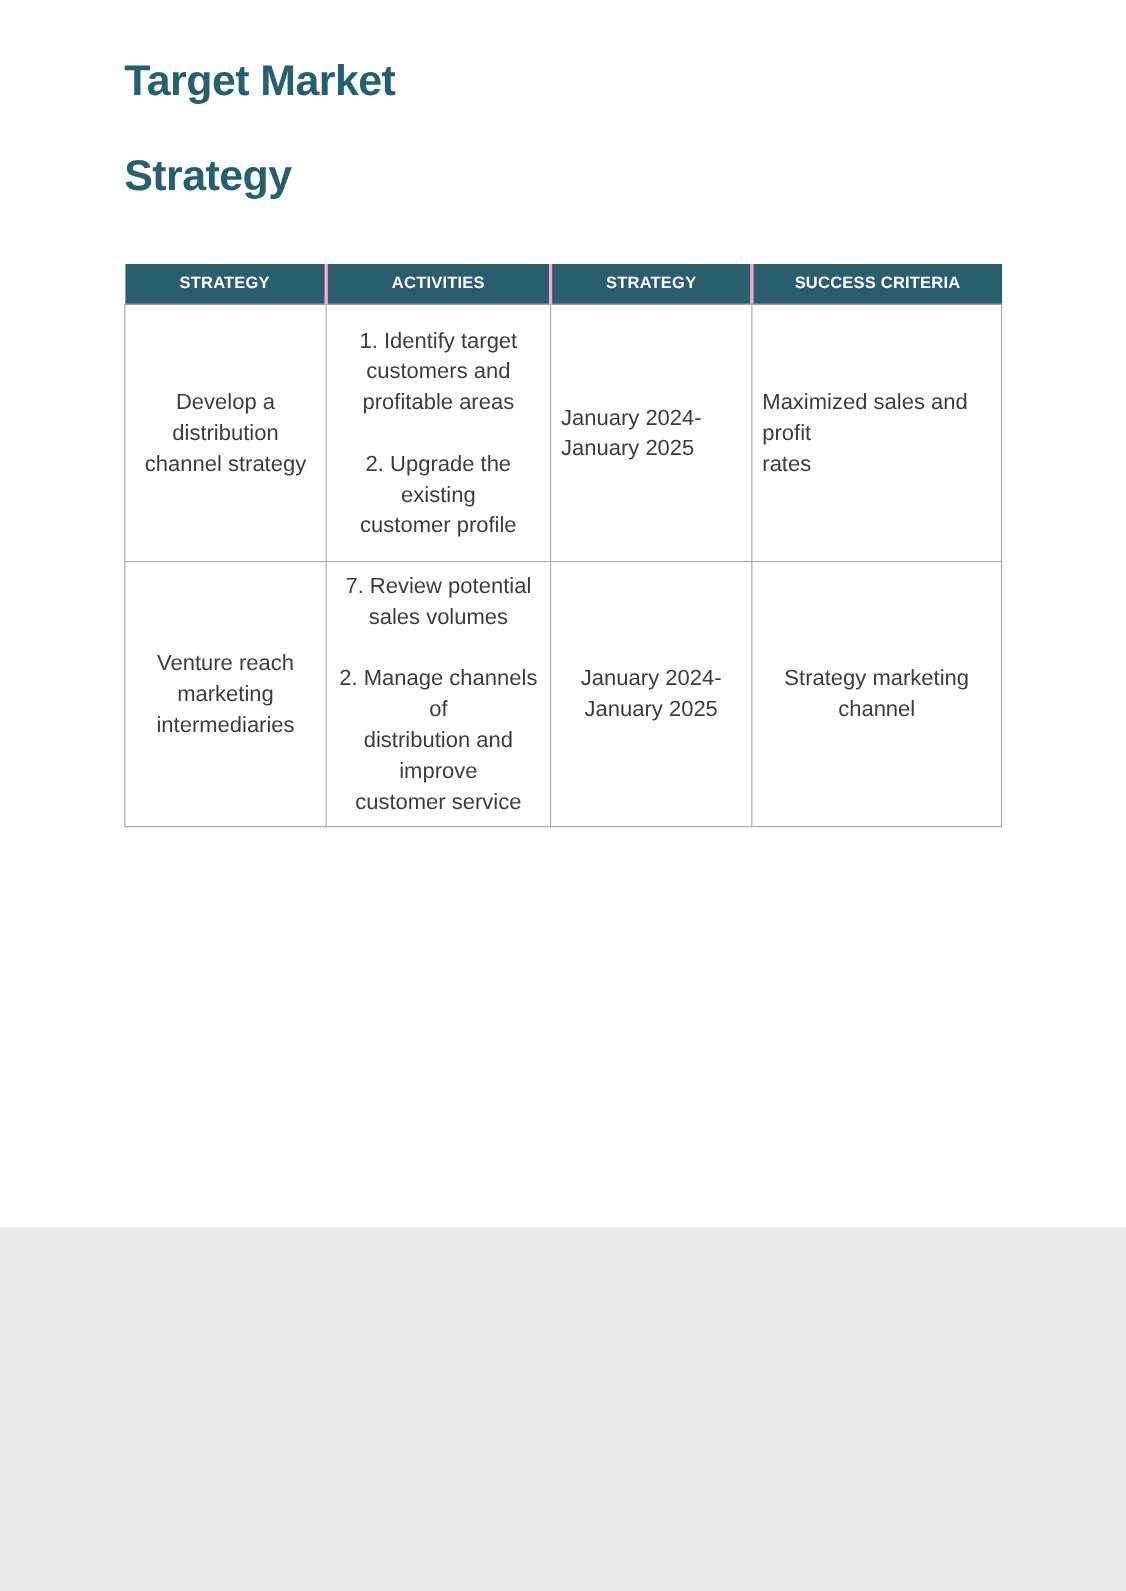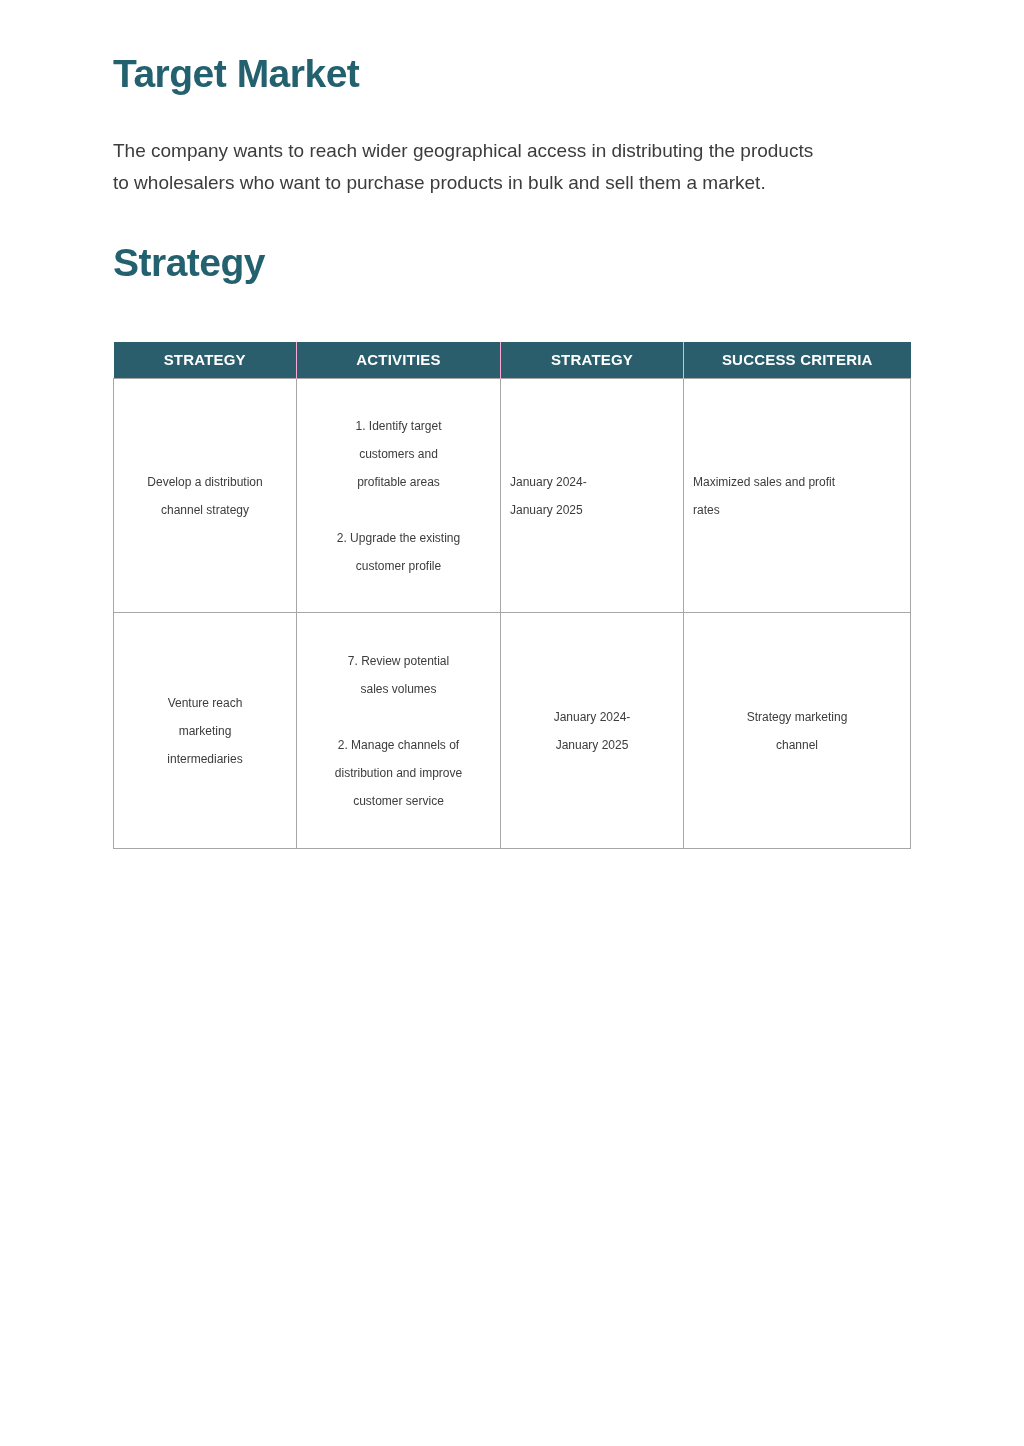--- a/index.html
+++ b/index.html
@@ -1,20 +1,20 @@
 <!DOCTYPE html>
 <html><head>
 <meta charset="utf-8">
 <style>
   * { margin: 0; padding: 0; box-sizing: border-box; }
   html, body { background: #e9e9e9; }
   .page {
     position: relative;
     width: 1024px;
-    height: 1446px;
+    height: 1116px;
     margin: 0 auto;
     background: #ffffff;
     font-family: "Liberation Sans", sans-serif;
     color: #3c3c3c;
     overflow: hidden;
   }
   .content {
     padding: 52px 114px 0 113px;
   }
   h1.doc-heading, h2.doc-heading {
@@ -45,48 +45,46 @@
   table.strategy-table th {
     background: #2A5E6D;
     color: #ffffff;
     font-size: 15px;
     font-weight: 700;
     letter-spacing: 0.2px;
     height: 37px;
     text-align: center;
     vertical-align: middle;
     border: none;
-    border-left: 1px solid #f9a8d4;
+    border-left: 3px solid #f9a8d4;
     padding: 0 4px;
   }
   table.strategy-table th:first-child { border-left: none; }
   table.strategy-table td {
     border: 1px solid #A7A7A7;
-    font-size: 12px;
+    font-size: 20px;
     line-height: 28px;
     color: #3c3c3c;
     vertical-align: middle;
     padding: 8px 9px;
     white-space: pre-line;
   }
   tr.row-1 { height: 234px; }
   tr.row-2 { height: 236px; }
   td.align-center { text-align: center; }
   td.align-left { text-align: left; }
 </style>
 </head>
 <body>
 
 <div class="page">
   <div class="content">
 
     <h1 class="doc-heading">Target Market</h1>
 
-    <p class="intro">The company wants to reach wider geographical access in distributing the products
-to wholesalers who want to purchase products in bulk and sell them a market.</p>
 
     <h2 class="doc-heading">Strategy</h2>
 
     <table class="strategy-table">
       <colgroup>
         <col class="c1">
           <col class="c2">
           <col class="c3">
           <col class="c4">
       </colgroup>

